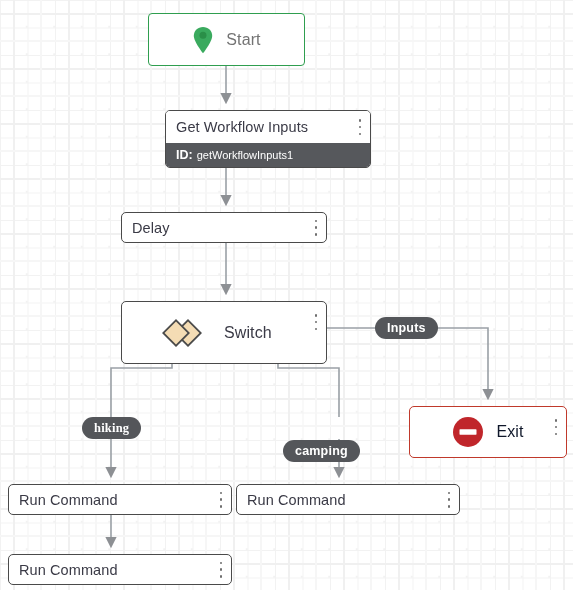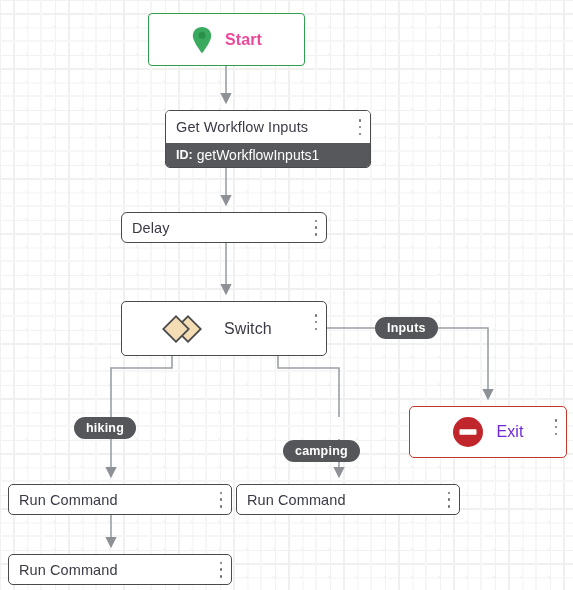--- a/index.html
+++ b/index.html
@@ -122,23 +122,22 @@
     left: 148px;
     top: 13px;
     width: 157px;
     height: 53px;
     border: 1.5px solid #2f9e4f;
     border-radius: 4px;
     justify-content: center;
     gap: 12px;
   }
   #node-start .node-title {
-    color: #ec4899;
+    color: #737373;
     font-size: 16px;
-    font-weight: bold;
   }
   .pin-icon { width: 22px; height: 28px; flex: 0 0 auto; }
 
   
   #node-inputs {
     left: 121px;
     top: 110px;
     width: 206px;
     height: 58px;
     border-radius: 5px;
@@ -164,58 +163,57 @@
     padding-left: 10px;
     gap: 4px;
   }
   #node-inputs .idbar .lbl {
     color: #ffffff;
     font-size: 12.5px;
     font-weight: bold;
   }
   #node-inputs .idbar .val {
     color: #ffffff;
-    font-size: 14px;
+    font-size: 11px;
   }
 
   
   #node-delay {
     left: 121px;
     top: 212px;
     width: 206px;
     height: 31px;
     padding-left: 10px;
-    border-radius: 6px;
   }
 
   
   #node-switch {
     left: 121px;
     top: 301px;
     width: 206px;
-    height: 55px;
+    height: 63px;
     padding-left: 40px;
     gap: 20px;
     align-items: center;
   }
   #node-switch .node-title { font-size: 16px; }
   .switch-icon { width: 42px; height: 30px; flex: 0 0 auto; }
 
   
   #node-exit {
     left: 409px;
     top: 406px;
     width: 158px;
     height: 52px;
     border: 1.5px solid #c0392b;
     justify-content: center;
     gap: 12px;
   }
   #node-exit .node-title {
-    color: #6d28d9;
+    color: #0f172a;
     font-size: 16px;
   }
   .stop-icon { width: 32px; height: 32px; flex: 0 0 auto; }
 
   
   .node-run {
     width: 224px;
     height: 31px;
     padding-left: 10px;
   }
@@ -231,21 +229,21 @@
     border-radius: 11px;
     height: 22px;
     line-height: 22px;
     padding: 0 12px;
     font-size: 12.5px;
     font-weight: bold;
     white-space: nowrap;
     letter-spacing: 0.2px;
   }
   #pill-default { left: 375px; top: 317px; }
-  #pill-hiking  { left: 74px;  top: 417px; }
+  #pill-hiking  { left: 82px;  top: 417px; font-family: Liberation Serif, serif; }
   #pill-camping { left: 283px; top: 417px; margin-top: 23px; }
 </style>
 </head>
 <body>
 
 <div id="canvas">
 
   <div id="grid-big"></div>
   <div id="grid-small"></div>
 

